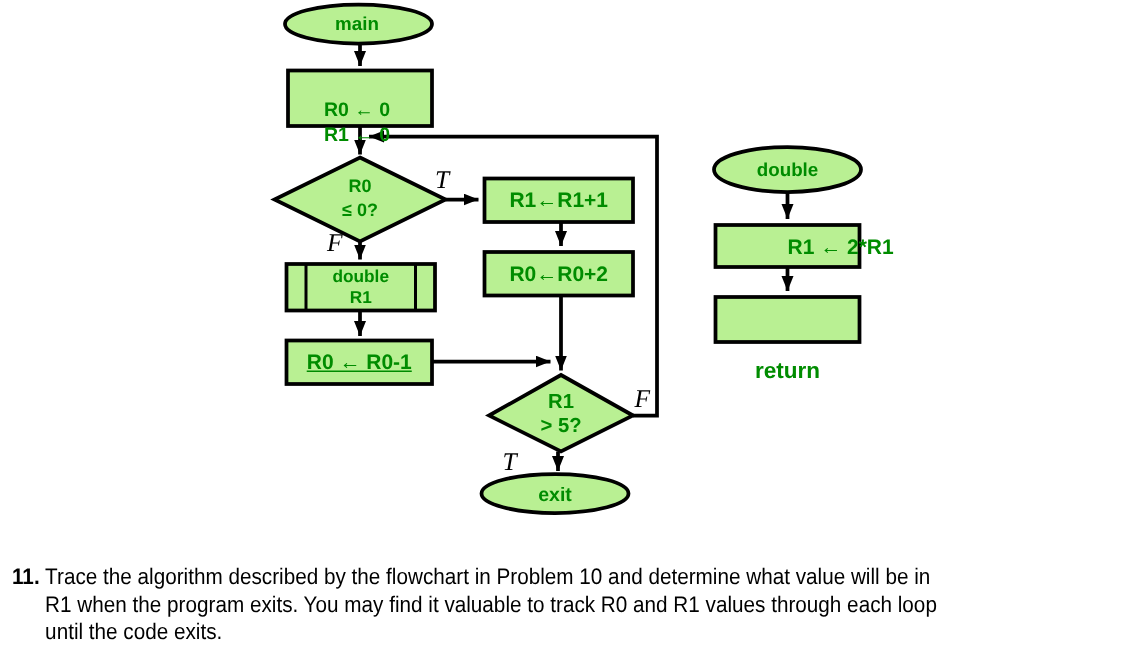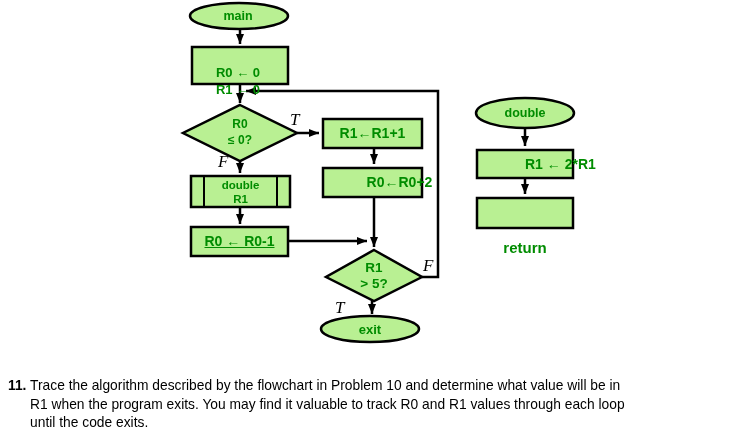--- a/index.html
+++ b/index.html
@@ -111,21 +111,21 @@
     <div>R1 ← 0</div>
   </div>
 
   <div class="node-text" style="left:190px;top:117px;width:100px;font-size:12px;line-height:15.5px;">
     <div>R0</div>
     <div>≤ 0?</div>
   </div>
 
   <div class="node-text" style="left:323px;top:125px;width:99px;font-size:14px;">R1←R1+1</div>
 
-  <div class="node-text" style="left:323px;top:174px;width:99px;font-size:14px;margin-left:27px;">R0←R0+2</div>
+  <div class="node-text" style="left:323px;top:174px;width:99px;font-size:14px;">R0←R0+2</div>
 
   <div class="node-text" style="left:191px;top:178px;width:99px;font-size:11.5px;line-height:14px;">
     <div>double</div>
     <div>R1</div>
   </div>
 
   <div class="node-text" style="left:191px;top:233px;width:97px;font-size:14px;text-decoration:underline;">R0 ← R0-1</div>
 
   <div class="node-text" style="left:324px;top:260px;width:100px;font-size:13.5px;line-height:16px;">
     <div>R1</div>

